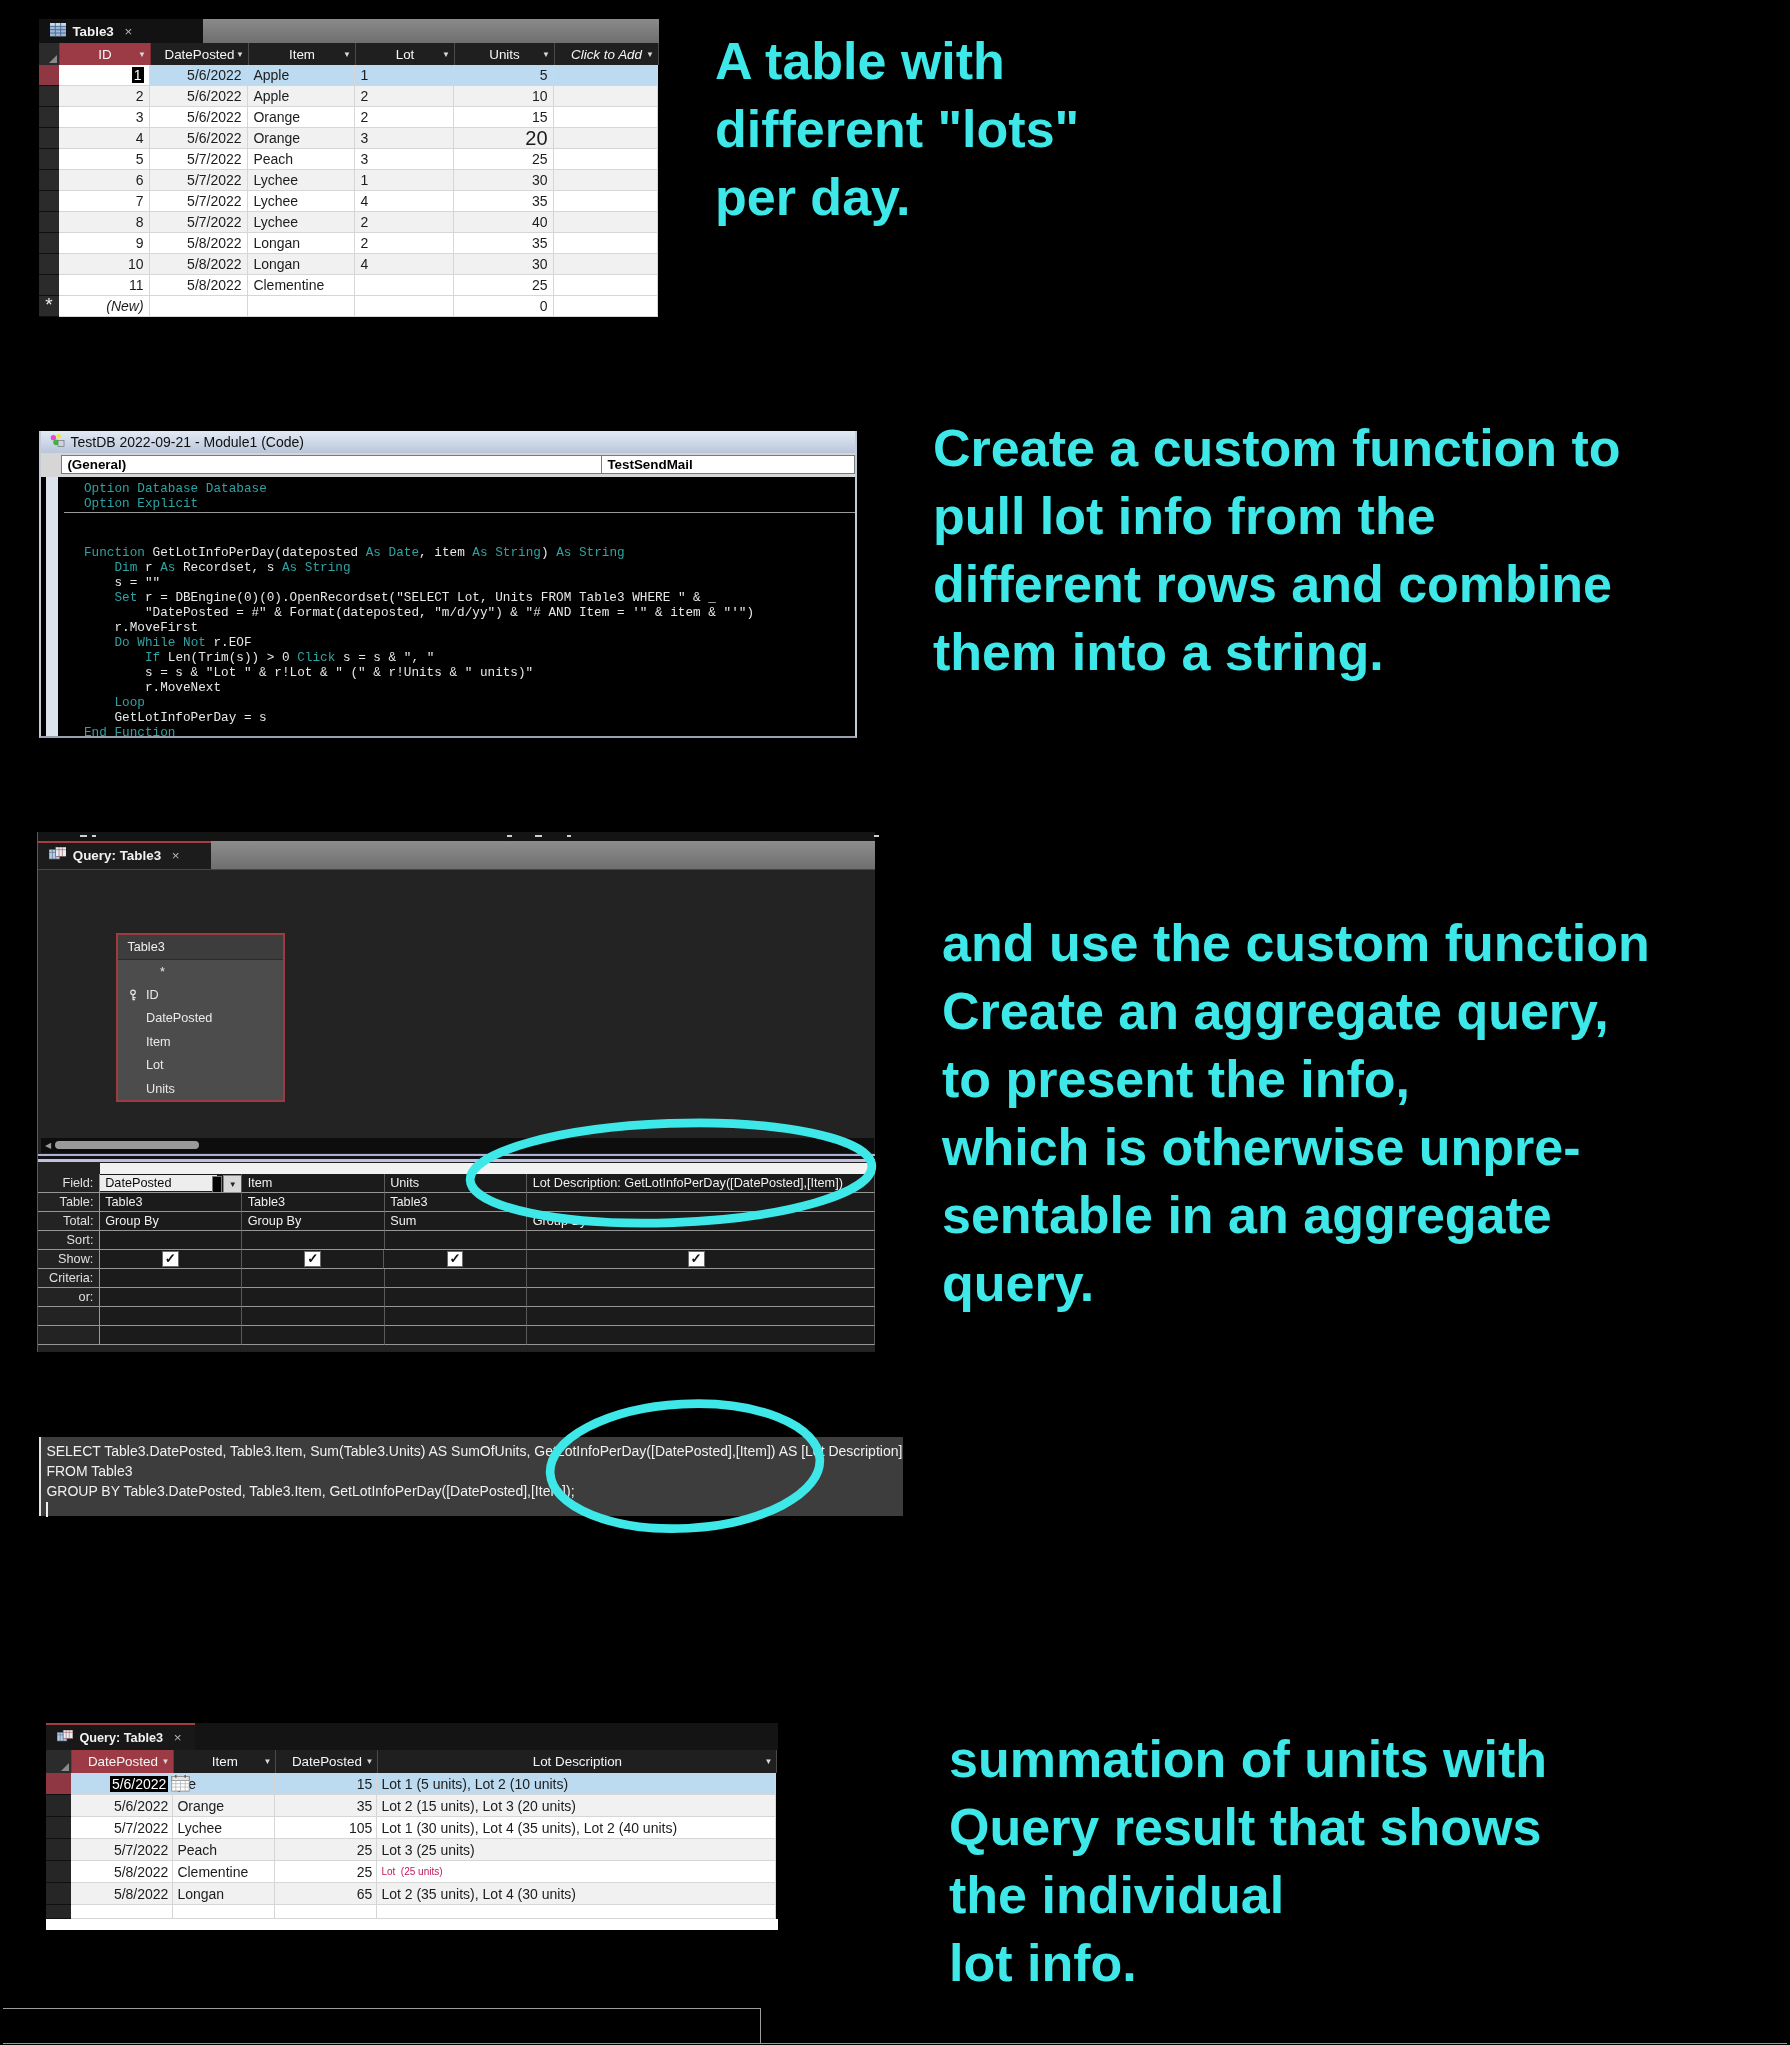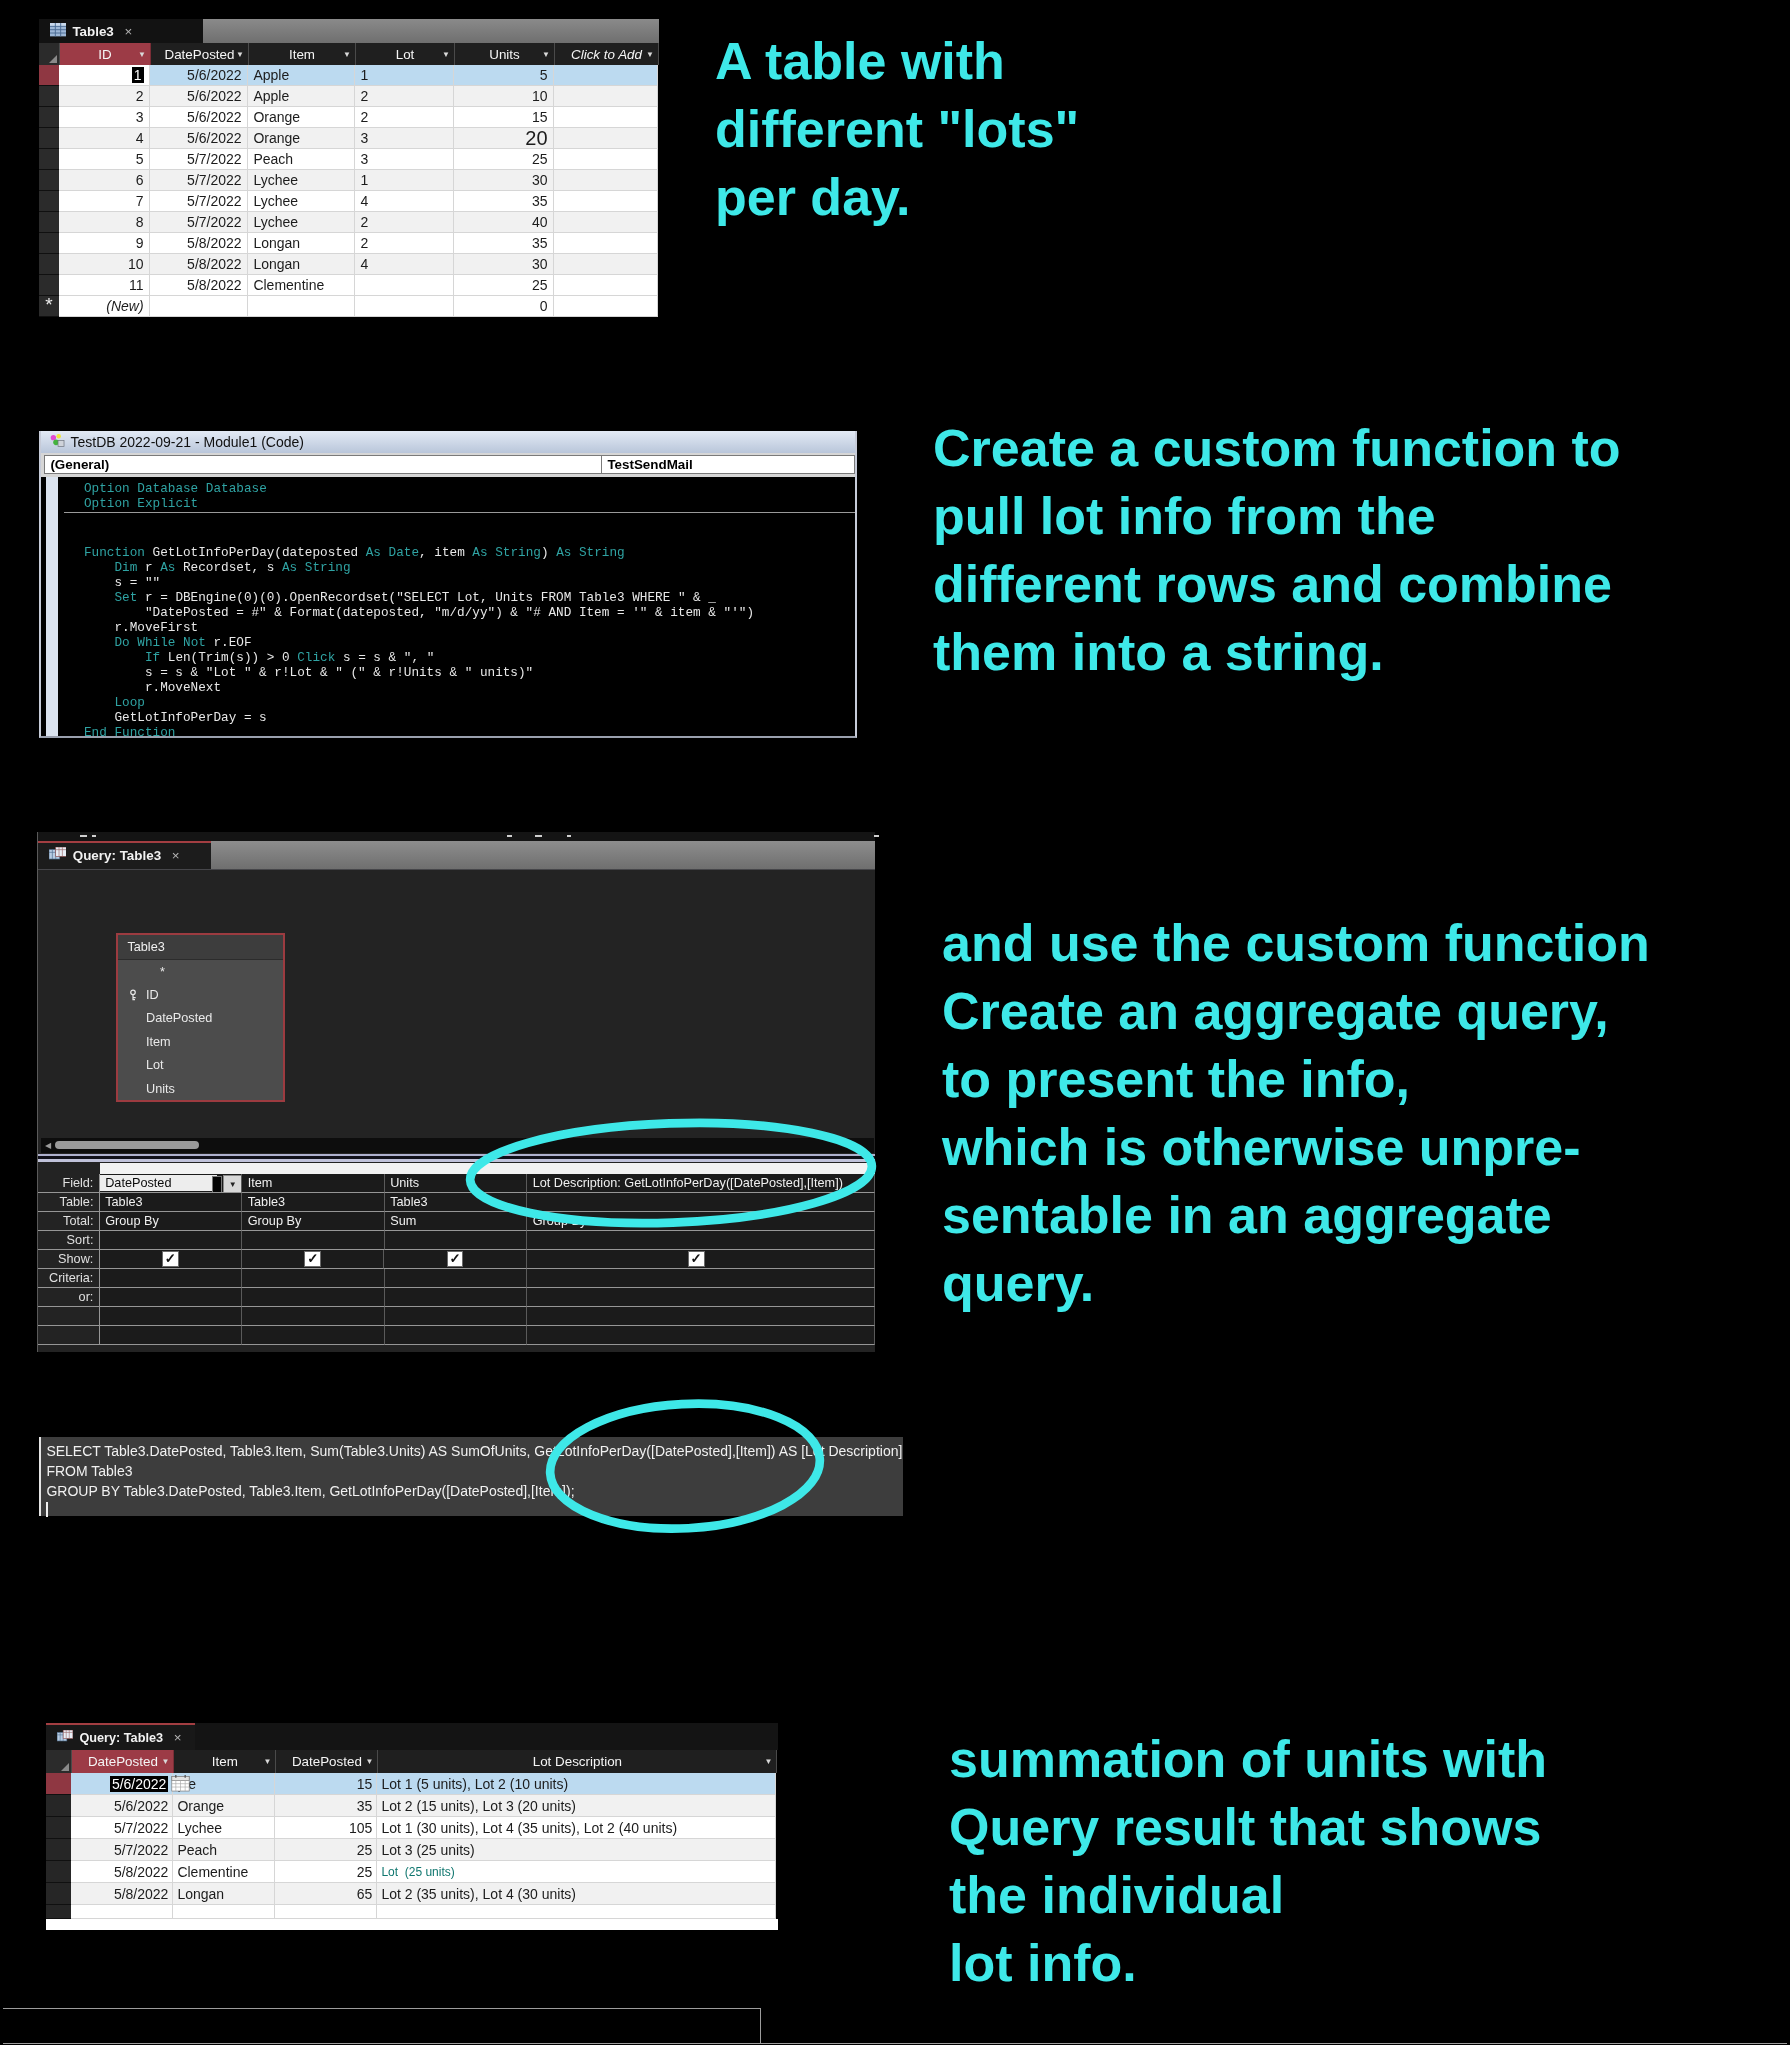--- a/index.html
+++ b/index.html
@@ -251,21 +251,21 @@
         <svg width="17.4" height="16" viewBox="0 0 26 24">
             <circle cx="8" cy="7" r="4" fill="#e24ad2"></circle>
             <circle cx="16" cy="5" r="3.4" fill="#efe73a"></circle>
             <circle cx="12" cy="14" r="4.2" fill="#43b33e"></circle>
             <rect x="15" y="11" width="9" height="9" fill="#cfd3da" stroke="#6a6f7a"></rect>
           </svg>
       </span>
       <span>TestDB 2022-09-21 - Module1 (Code)</span>
     </div>
     <div class="vbacombos">
-      <div class="vbacombo" style="left:3px;width:654px;">
+      <div class="vbacombo" style="left:20px;width:654px;">
         <span>(General)</span>
         <span class="dd"></span>
       </div>
       <div class="vbacombo" style="left:560px;width:254px;">
         <span>TestSendMail</span>
       </div>
     </div>
     <div class="vbacode">
       <div class="vbamargin"></div>
       <div id="vbacode-lines" style="padding-top:4px;">
@@ -502,21 +502,21 @@
           <div class="cell" style="width: 102px; background: rgb(241, 241, 241); justify-content: flex-end; font-size: 14px; color: rgb(28, 28, 28); padding: 0px 4px;">5/7/2022</div>
           <div class="cell" style="width: 102px; background: rgb(241, 241, 241); justify-content: flex-start; font-size: 14px; color: rgb(28, 28, 28); padding: 0px 4px;">Peach</div>
           <div class="cell" style="width: 102px; background: rgb(241, 241, 241); justify-content: flex-end; font-size: 14px; color: rgb(28, 28, 28); padding: 0px 4px;">25</div>
           <div class="cell" style="width: 399px; background: rgb(241, 241, 241); justify-content: flex-start; font-size: 14px; color: rgb(28, 28, 28); padding: 0px 4px;">Lot 3 (25 units)</div>
         </div>
         <div class="ds-row" style="height: 22px;">
           <div class="gutter" style="width: 25.4px; background: rgb(38, 38, 38);"></div>
           <div class="cell" style="width: 102px; background: rgb(255, 255, 255); justify-content: flex-end; font-size: 14px; color: rgb(28, 28, 28); padding: 0px 4px;">5/8/2022</div>
           <div class="cell" style="width: 102px; background: rgb(255, 255, 255); justify-content: flex-start; font-size: 14px; color: rgb(28, 28, 28); padding: 0px 4px;">Clementine</div>
           <div class="cell" style="width: 102px; background: rgb(255, 255, 255); justify-content: flex-end; font-size: 14px; color: rgb(28, 28, 28); padding: 0px 4px;">25</div>
-          <div class="cell" style="width: 399px; background: rgb(255, 255, 255); justify-content: flex-start; font-size: 12px; color: #0f766e; padding: 0px 4px;">Lot  (25 units)</div>
+          <div class="cell" style="width: 399px; background: rgb(255, 255, 255); justify-content: flex-start; font-size: 10px; color: #be185d; padding: 0px 4px;">Lot  (25 units)</div>
         </div>
         <div class="ds-row" style="height: 22px;">
           <div class="gutter" style="width: 25.4px; background: rgb(38, 38, 38);"></div>
           <div class="cell" style="width: 102px; background: rgb(241, 241, 241); justify-content: flex-end; font-size: 14px; color: rgb(28, 28, 28); padding: 0px 4px;">5/8/2022</div>
           <div class="cell" style="width: 102px; background: rgb(241, 241, 241); justify-content: flex-start; font-size: 14px; color: rgb(28, 28, 28); padding: 0px 4px;">Longan</div>
           <div class="cell" style="width: 102px; background: rgb(241, 241, 241); justify-content: flex-end; font-size: 14px; color: rgb(28, 28, 28); padding: 0px 4px;">65</div>
           <div class="cell" style="width: 399px; background: rgb(241, 241, 241); justify-content: flex-start; font-size: 14px; color: rgb(28, 28, 28); padding: 0px 4px;">Lot 2 (35 units), Lot 4 (30 units)</div>
         </div>
         <div class="ds-row" style="height: 14px;">
           <div class="gutter" style="width: 25.4px; background: rgb(38, 38, 38);"></div>

